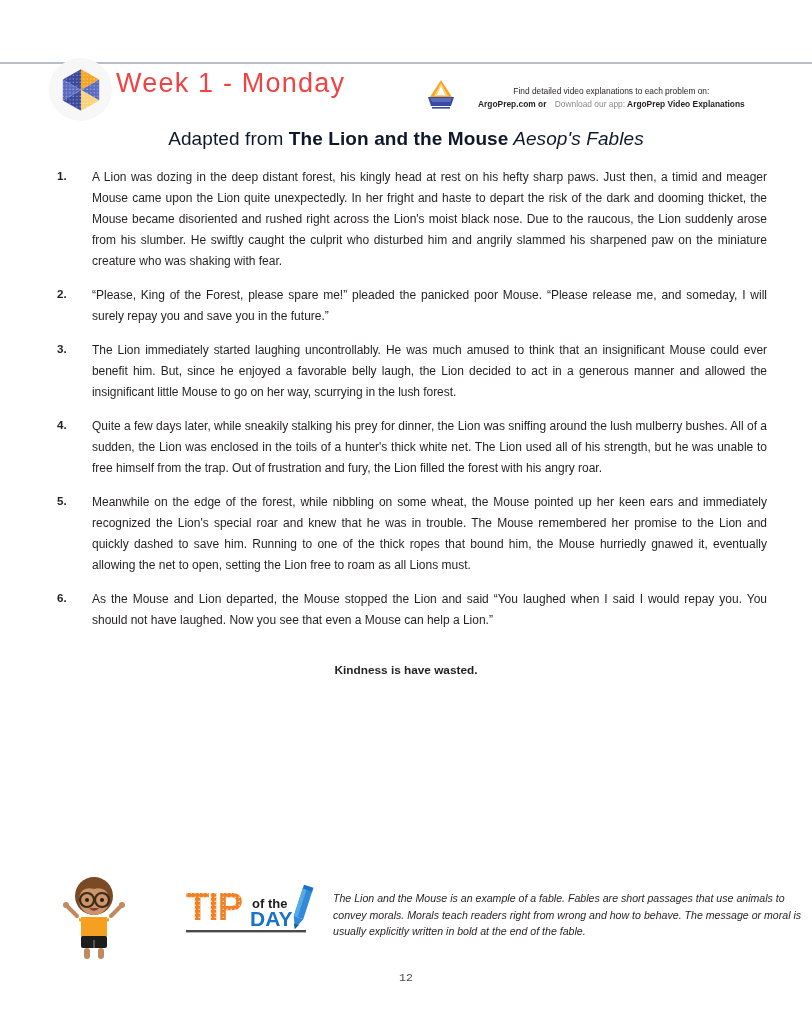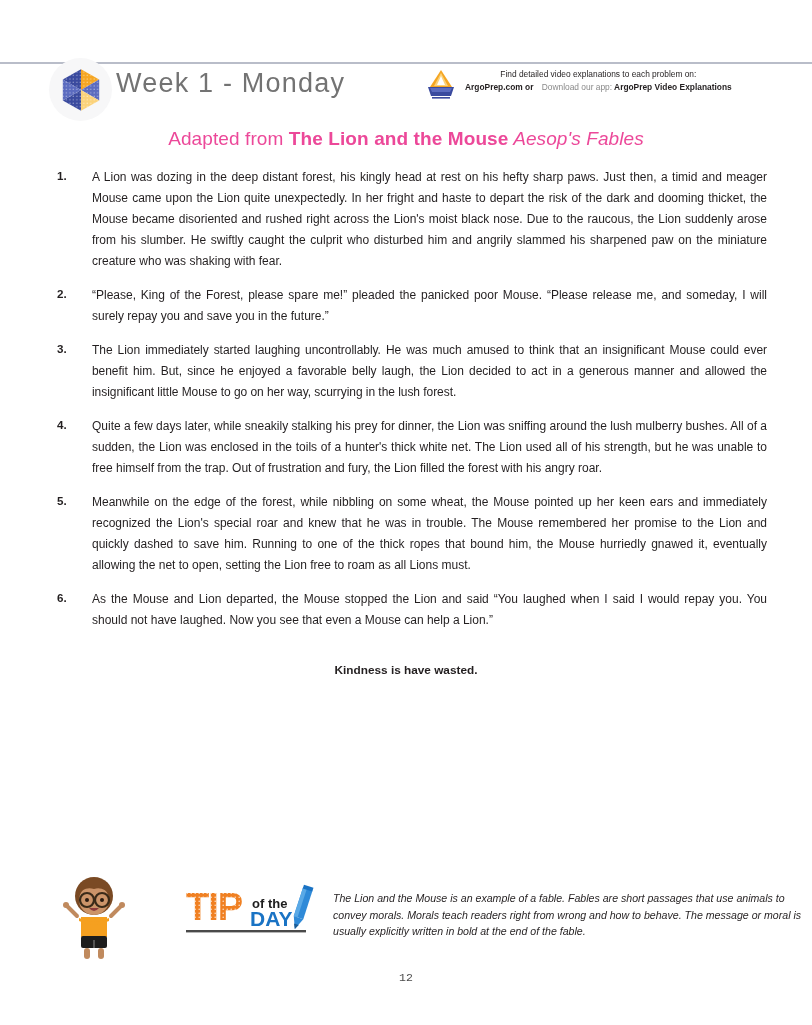--- a/index.html
+++ b/index.html
@@ -22,42 +22,42 @@
     width: 63px; height: 63px; border-radius: 50%;
     background: #f7f7f8;
     display: flex; align-items: center; justify-content: center;
     z-index: 3;
   }
   .logo-hex svg { display: block; }
 
   .week-title {
     position: absolute; left: 116px; top: 68px;
     font-size: 27px; font-weight: 400; letter-spacing: 1.2px;
-    color: #737373; white-space: nowrap;
+    color: #ef4444; white-space: nowrap;
     z-index: 2;
   }
 
   .video-block {
     position: absolute; left: 424px; top: 68px;
     width: 350px; height: 42px;
-    display: flex; align-items: flex-start; gap: 7px;
+    display: flex; align-items: flex-end; gap: 20px;
     z-index: 2;
   }
   .video-icon { width: 34px; height: 32px; flex: 0 0 auto; }
   .video-lines { font-size: 8.4px; line-height: 12.5px; color: #231f20; }
   .video-lines .l1 { display: block; text-align: center; }
   .video-lines .l2 { display: block; white-space: nowrap; }
   .video-lines b { font-weight: 700; }
   .video-lines .soft { color: #8a8a8a; padding-left: 6px; }
 
   
   .doc-title {
     position: absolute; left: 0; top: 128px; width: 812px;
     text-align: center; font-size: 19px; font-weight: 400;
-    color: #ec4899; letter-spacing: .1px;
+    color: #0f172a; letter-spacing: .1px;
   }
   .doc-title b { font-weight: 700; }
   .doc-title i { font-style: italic; }
 
   
   .story { position: absolute; left: 57px; top: 167px; width: 710px; }
   .item { display: flex; margin-bottom: 13px; }
   .item-num {
     flex: 0 0 35px; font-size: 11.6px; font-weight: 700;
     line-height: 18.4px; color: #231f20;

